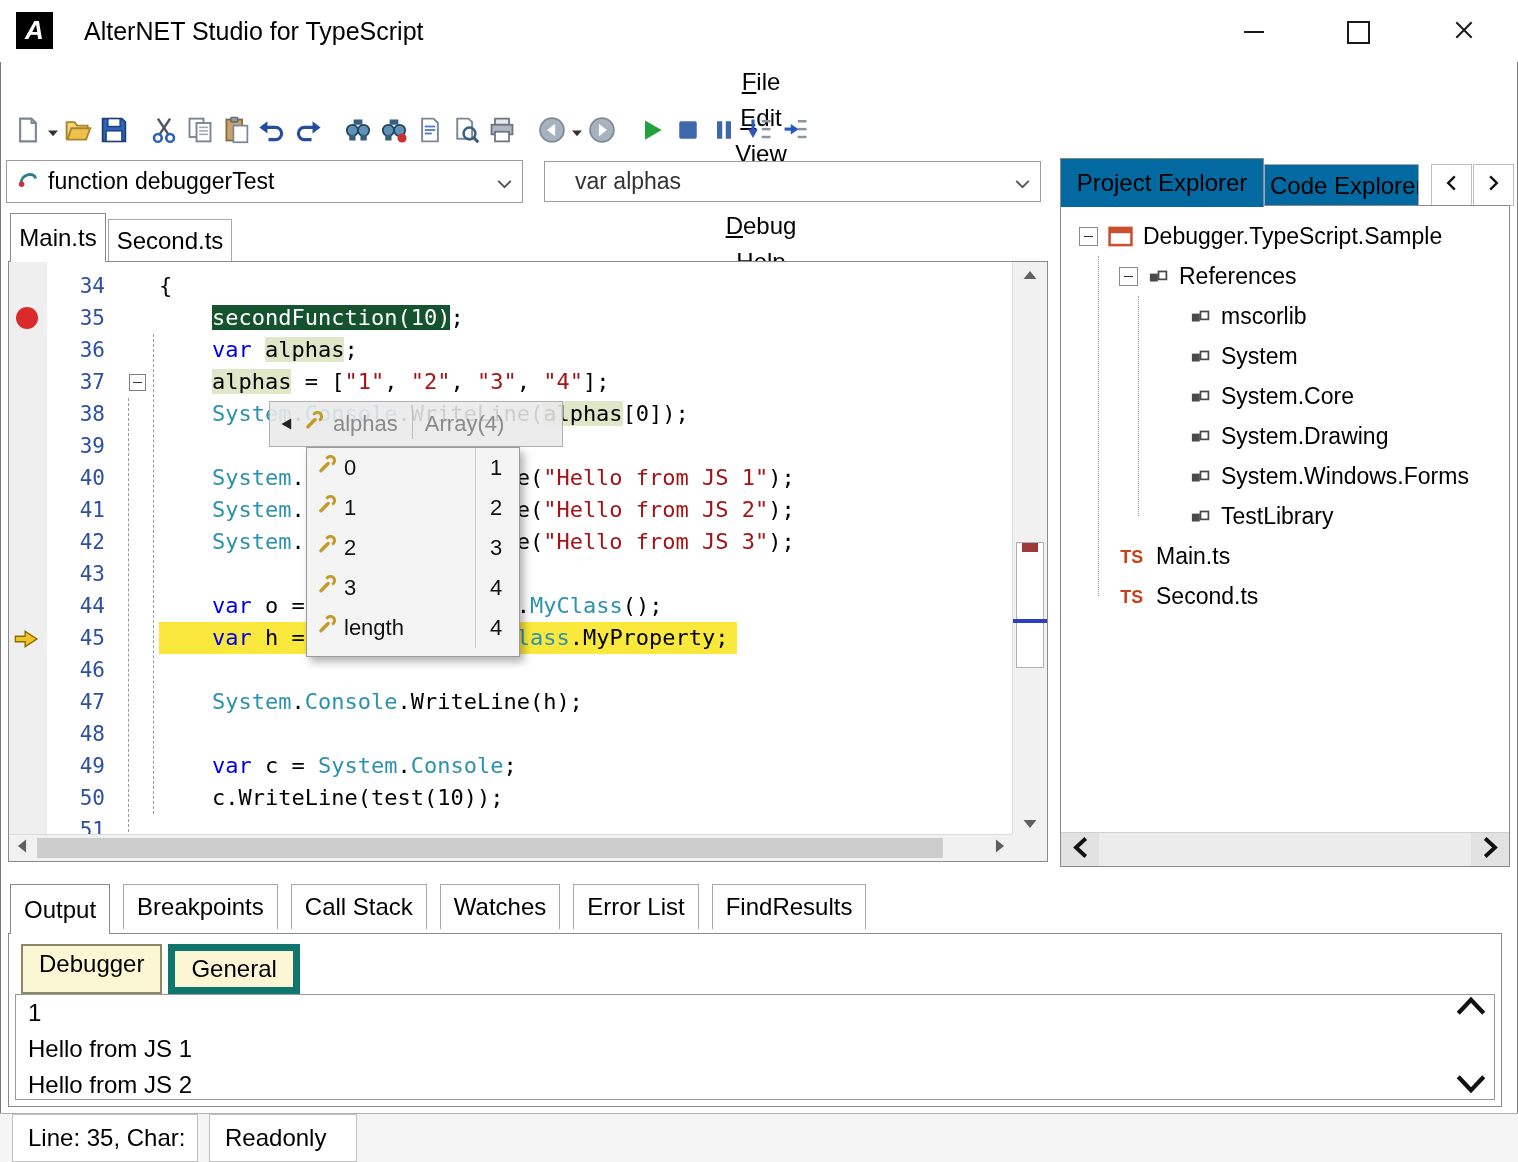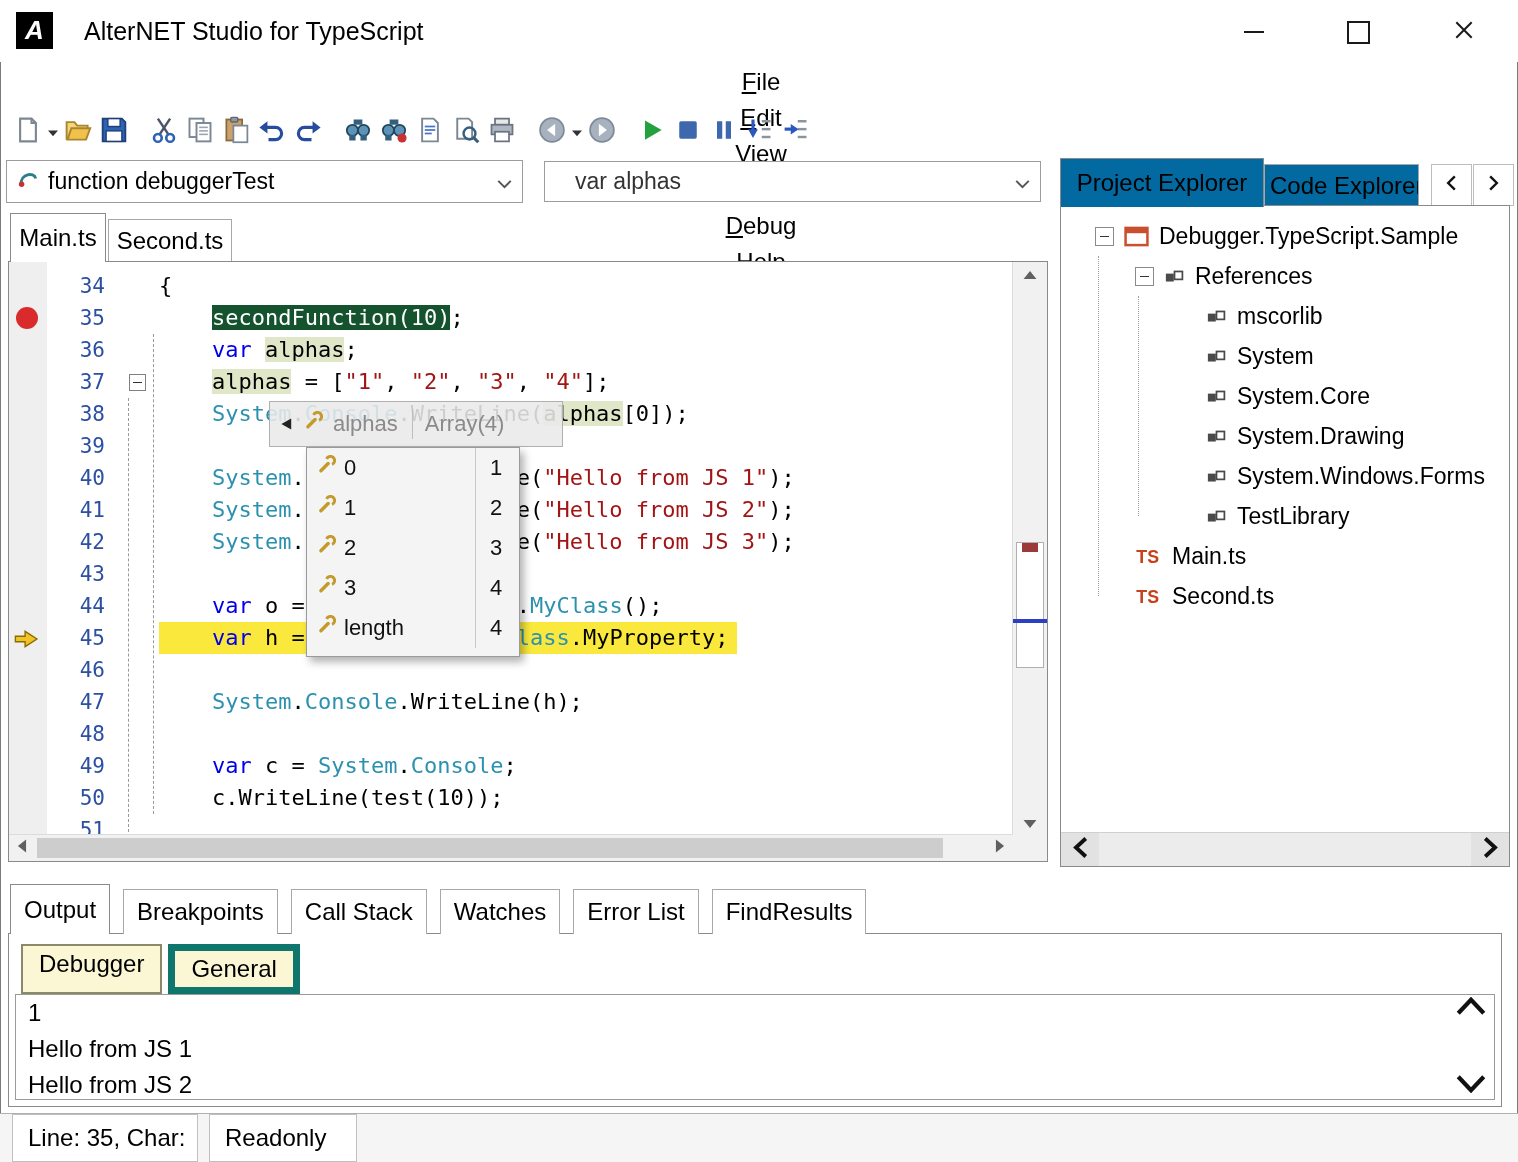--- a/index.html
+++ b/index.html
@@ -94,34 +94,34 @@
   .tt-header .div{width:1px;height:30px;background:#bdbdbd;margin:0 12px 0 14px;}
   .tt-body{box-sizing:border-box;position:absolute;left:297px;top:185px;width:214px;height:210px;z-index:31;
            background:#f4f4f4;border:1px solid #9a9a9a;box-shadow:4px 5px 8px rgba(0,0,0,0.3);}
   .tt-row{display:flex;height:40px;align-items:center;font-size:22px;color:#111;}
   .tt-name{width:160px;flex:none;display:flex;align-items:center;padding-left:8px;gap:8px;}
   .tt-val{flex:1;border-left:1px solid #c8c8c8;height:100%;display:flex;align-items:center;padding-left:14px;}
 
   
   .rpanel{box-sizing:border-box;position:absolute;left:1060px;top:205px;width:450px;height:662px;
           border:1px solid #8a8a8a;background:#fff;overflow:hidden;}
-  .tree{position:absolute;left:16px;top:10px;right:0;}
+  .tree{position:absolute;left:0;top:10px;right:0;}
   .tree-row{display:flex;align-items:center;height:40px;font-size:23px;gap:9px;white-space:nowrap;}
   .expander{box-sizing:border-box;width:19px;height:19px;border:1px solid #8a8a8a;background:#fff;flex:none;}
   .expander::after{content:"";display:block;width:9px;border-top:1px solid #333;margin:8px auto 0;}
   .tconn{position:absolute;border-left:1px dotted #a0a0a0;width:0;}
   .rp-hscroll{position:absolute;left:0;right:0;bottom:0;height:33px;background:#ececec;border-top:1px solid #d0d0d0;}
   .rp-al,.rp-ar{position:absolute;top:0;width:38px;height:33px;display:flex;align-items:center;justify-content:center;background:#e2e2e2;}
   .rp-al{left:0;} .rp-ar{right:0;}
 
   
   .btabs{position:absolute;left:10px;top:884px;height:50px;display:flex;align-items:flex-start;z-index:6;gap:13px;}
   .btab{box-sizing:border-box;background:#fff;font-size:24px;padding:0 13px;display:flex;align-items:center;}
   .btab-active{height:50px;border:1px solid #8a8a8a;border-bottom:none;}
-  .btab-idle{height:45px;margin-top:5px;border:1px solid #a8a8a8;border-bottom:none;}
+  .btab-idle{height:45px;border:1px solid #a8a8a8;border-bottom:none;}
   .bpanel{box-sizing:border-box;position:absolute;left:8px;top:933px;width:1494px;height:174px;border:1px solid #8a8a8a;background:#fff;}
   .subtabs{position:absolute;left:12px;top:10px;display:flex;gap:6px;}
   .subtab{box-sizing:border-box;background:#fbf7d5;border:7px solid #0f766e;font-size:24px;padding:4px 16px;}
   .subtab-active{border:2px solid #8a8a6a;}
   .outbox{box-sizing:border-box;position:absolute;left:6px;right:6px;top:60px;height:106px;border:1px solid #9a9a9a;background:#fff;overflow:hidden;}
   .outline-row{height:36px;line-height:36px;font-size:24px;padding-left:12px;}
   .out-up{position:absolute;right:8px;top:2px;}
   .out-down{position:absolute;right:8px;bottom:2px;}
 
   

